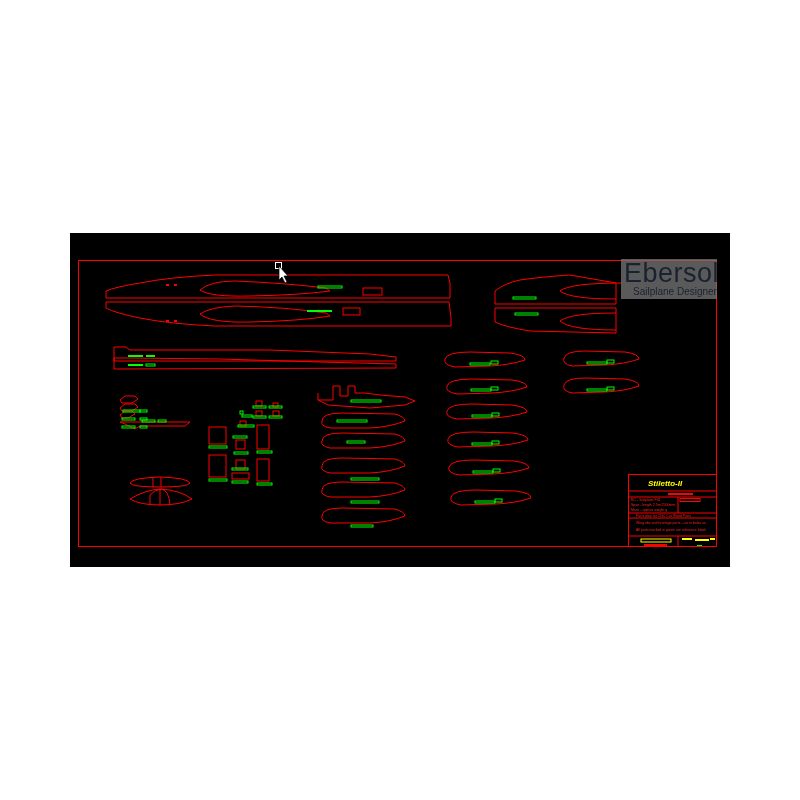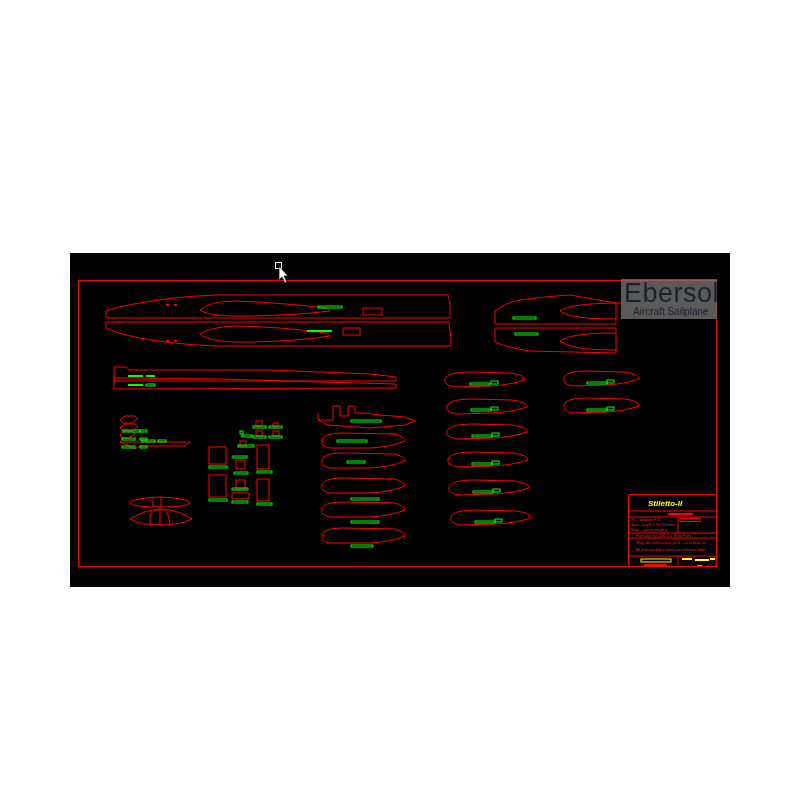--- a/index.html
+++ b/index.html
@@ -1,17 +1,17 @@
 <!DOCTYPE html>
 <html><head>
 <meta charset="utf-8">
 <style>
   html,body{margin:0;padding:0;background:#ffffff;}
   body{width:800px;height:800px;position:relative;overflow:hidden;font-family:"Liberation Sans",sans-serif;}
-  .sheet{position:absolute;left:70px;top:233px;width:660px;height:334px;background:#000;margin-top:20px;}
+  .sheet{position:absolute;left:70px;top:233px;width:660px;height:334px;background:#000;}
   svg{position:absolute;left:0;top:0;}
   .logo{position:absolute;left:551px;top:26px;width:96px;height:40px;background:rgba(120,120,120,0.75);}
   .logo .big{position:absolute;left:3px;top:-1px;font-size:27px;color:#1a2230;letter-spacing:0.5px;line-height:30px;}
   .logo .small{position:absolute;left:12px;top:27px;font-size:10px;color:#1a2230;line-height:12px;}
   .tb-title{position:absolute;font-size:8px;font-weight:bold;color:#ffff00;line-height:9px;font-style:italic;}
   .tb-txt{position:absolute;font-size:3.5px;color:#ff2020;line-height:4px;white-space:nowrap;overflow:hidden;}
 </style>
 </head>
 <body>
 
@@ -195,21 +195,21 @@
     <rect x="625" y="306" width="14" height="2" fill="#ffff00"></rect>
     <rect x="612" y="305" width="10" height="2" fill="#ffff00"></rect>
     <rect x="640" y="305" width="5" height="2" fill="#ffff00"></rect>
     <rect x="598" y="260" width="25" height="2" fill="#ff0000"></rect>
     <rect x="574" y="311" width="23" height="2" fill="#ff0000"></rect>
     <rect x="627" y="312" width="5" height="1" fill="#00ff00"></rect>
   </svg>
 
   <div class="logo">
     <div class="big">Ebersol</div>
-    <div class="small">Aircraft Sailplane</div>
+    <div class="small">Sailplane Designer</div>
   </div>
 
   <div class="tb-title" style="left:578px;top:246px;">Stiletto-II</div>
   <div class="tb-txt" style="left:561px;top:265px;width:46px;">RC - Sailplane F3J</div>
   <div class="tb-txt" style="left:561px;top:270px;width:46px;">Span - length 2.5m 2500mm</div>
   <div class="tb-txt" style="left:561px;top:275px;width:46px;">Mass - approx weight g</div>
   <div class="tb-txt" style="left:566px;top:281px;width:78px;">Parts plan for CNC Cut Wood Parts</div>
   <div class="tb-txt" style="left:566px;top:288px;width:70px;">Wing ribs and fuselage parts - cut in balsa and plywood</div>
   <div class="tb-txt" style="left:566px;top:295px;width:70px;">All parts marked in green are reference labels</div>
 </div>

